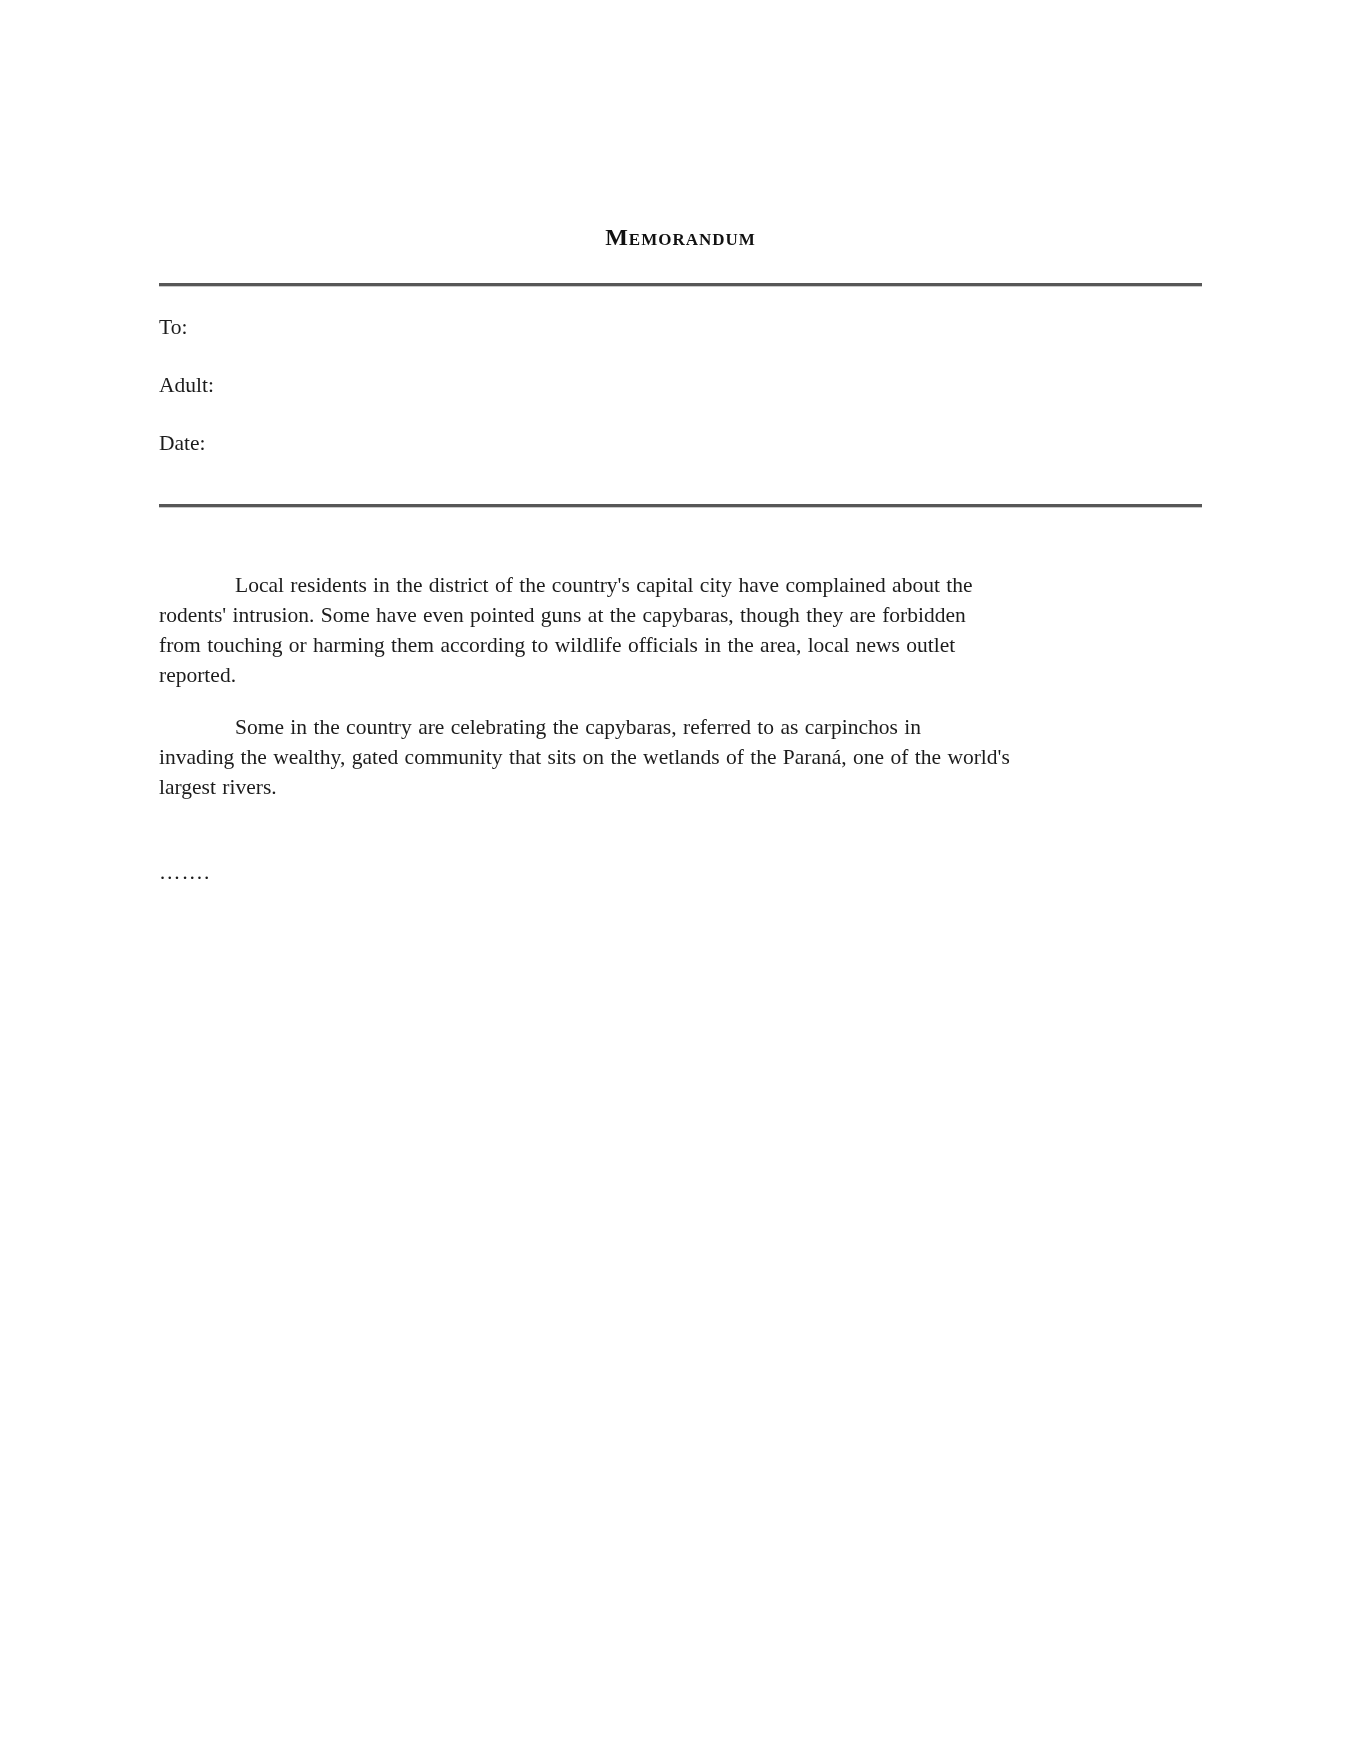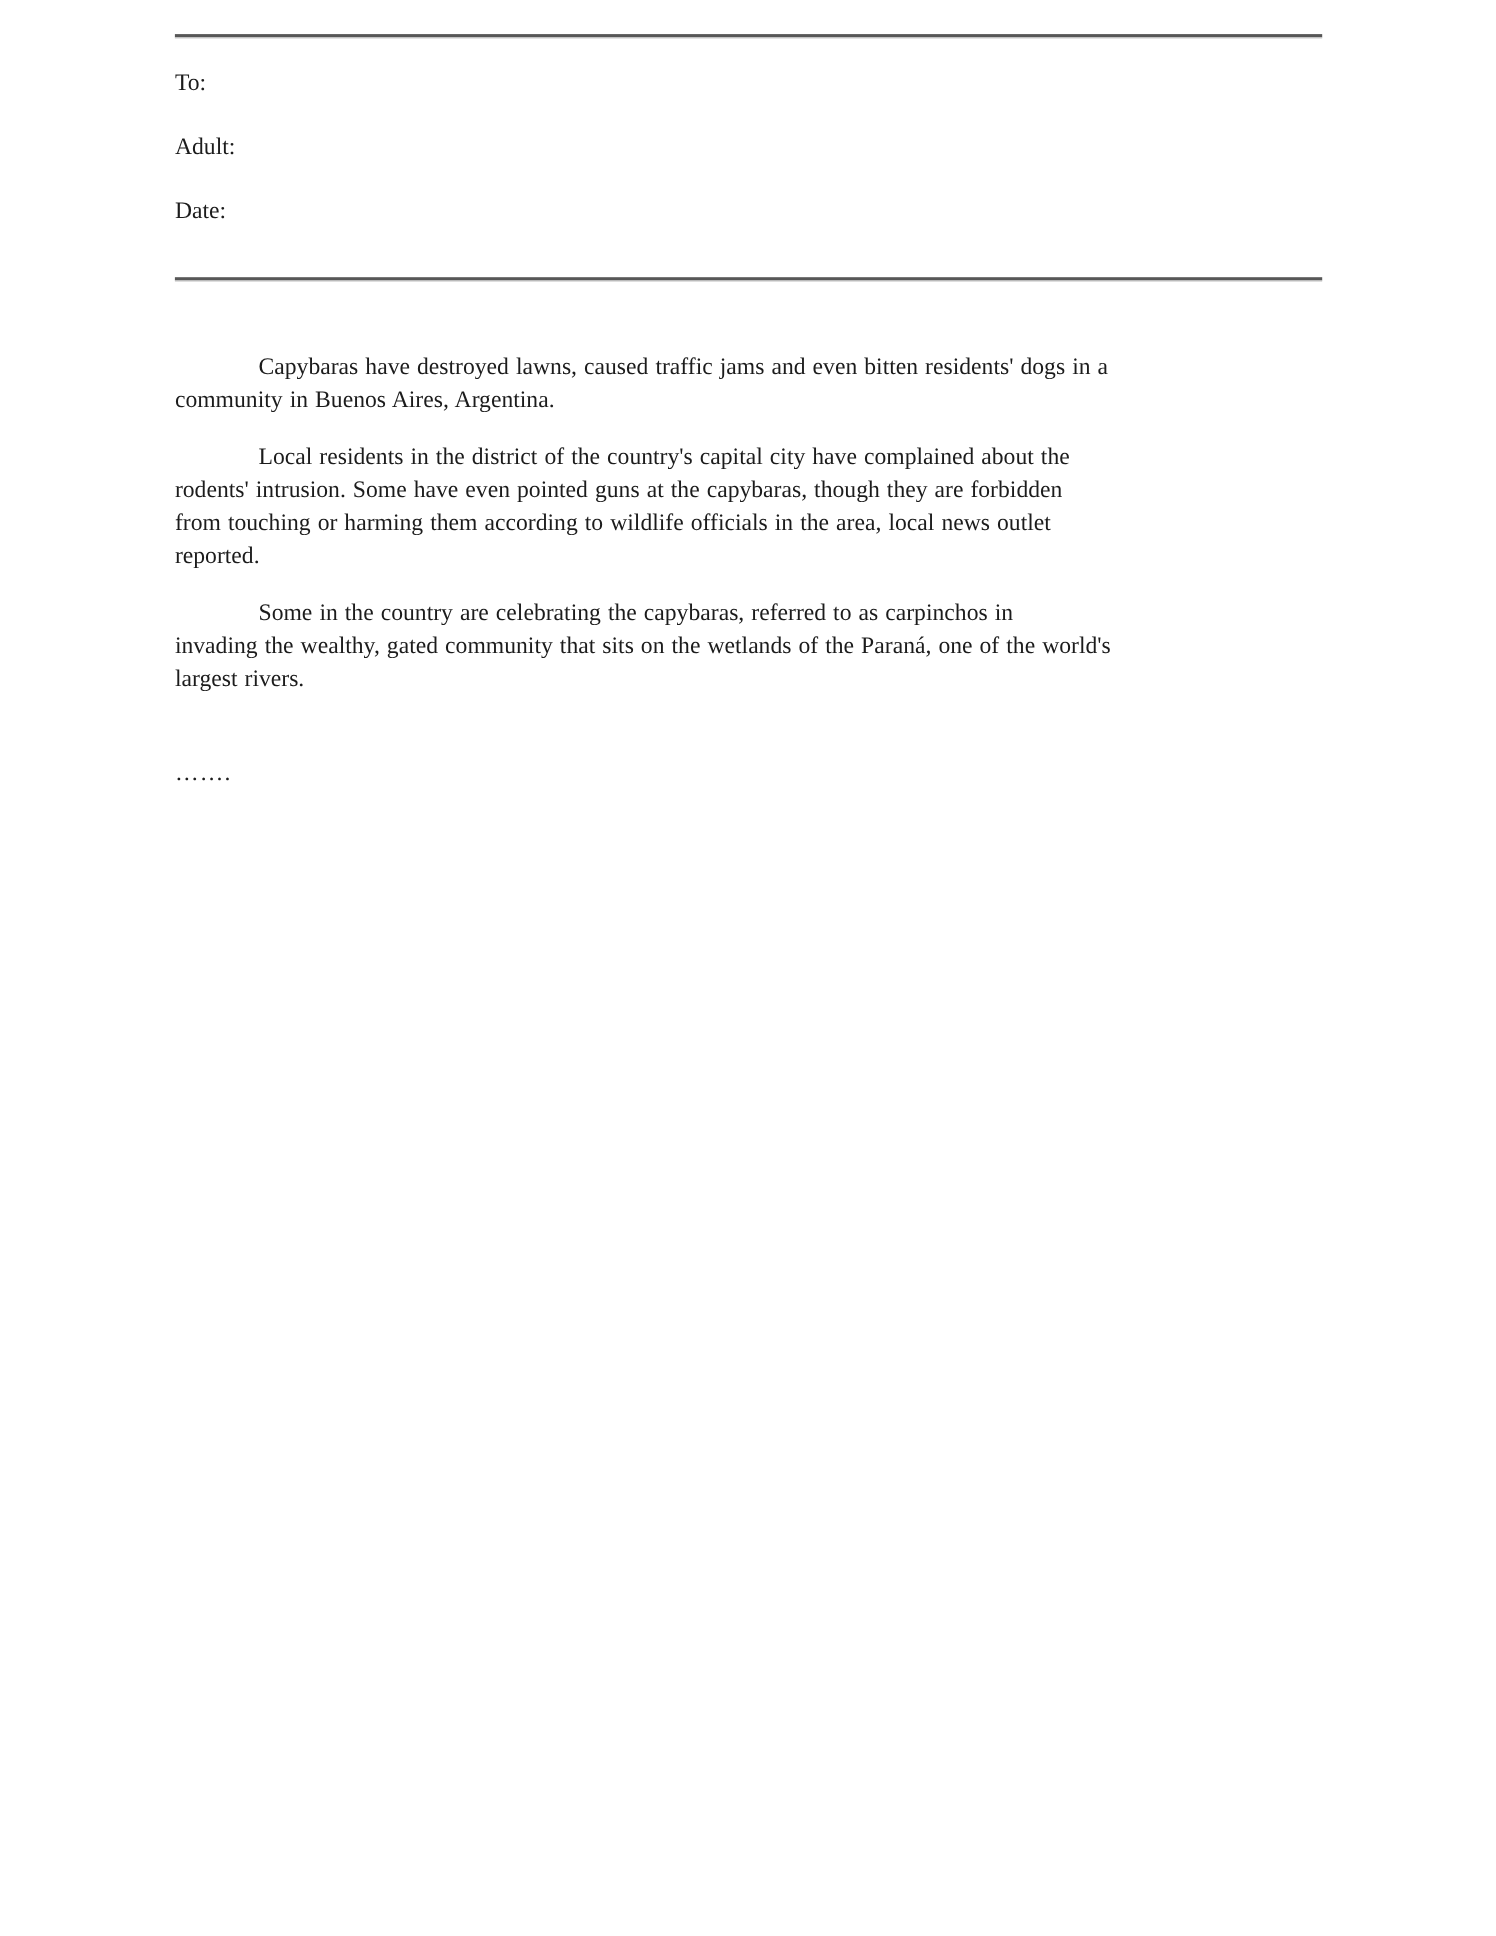--- a/index.html
+++ b/index.html
@@ -77,34 +77,33 @@
     color: #1c1c1c;
     white-space: pre-wrap;
   }
 </style>
 </head>
 <body>
 
 <div class="page">
   <div class="content">
 
+    <h1 class="memo-title">Memorandum</h1>
 
     <div class="rule rule-header"></div>
 
     <div class="fields">
       <div class="field-label">To:</div>
       <div class="field-label">Adult:</div>
       <div class="field-label">Date:</div>
     </div>
 
     <div class="rule rule-body"></div>
 
     <div class="body-text">
-      <p class="para">Capybaras have destroyed lawns, caused traffic jams and even bitten residents' dogs in a
-community in Buenos Aires, Argentina.</p>
       <p class="para">Local residents in the district of the country's capital city have complained about the
 rodents' intrusion. Some have even pointed guns at the capybaras, though they are forbidden
 from touching or harming them according to wildlife officials in the area, local news outlet
 reported.</p>
       <p class="para">Some in the country are celebrating the capybaras, referred to as carpinchos in
 invading the wealthy, gated community that sits on the wetlands of the Paraná, one of the world's
 largest rivers.</p>
       <p class="ellipsis-line">…….</p>
     </div>
 

